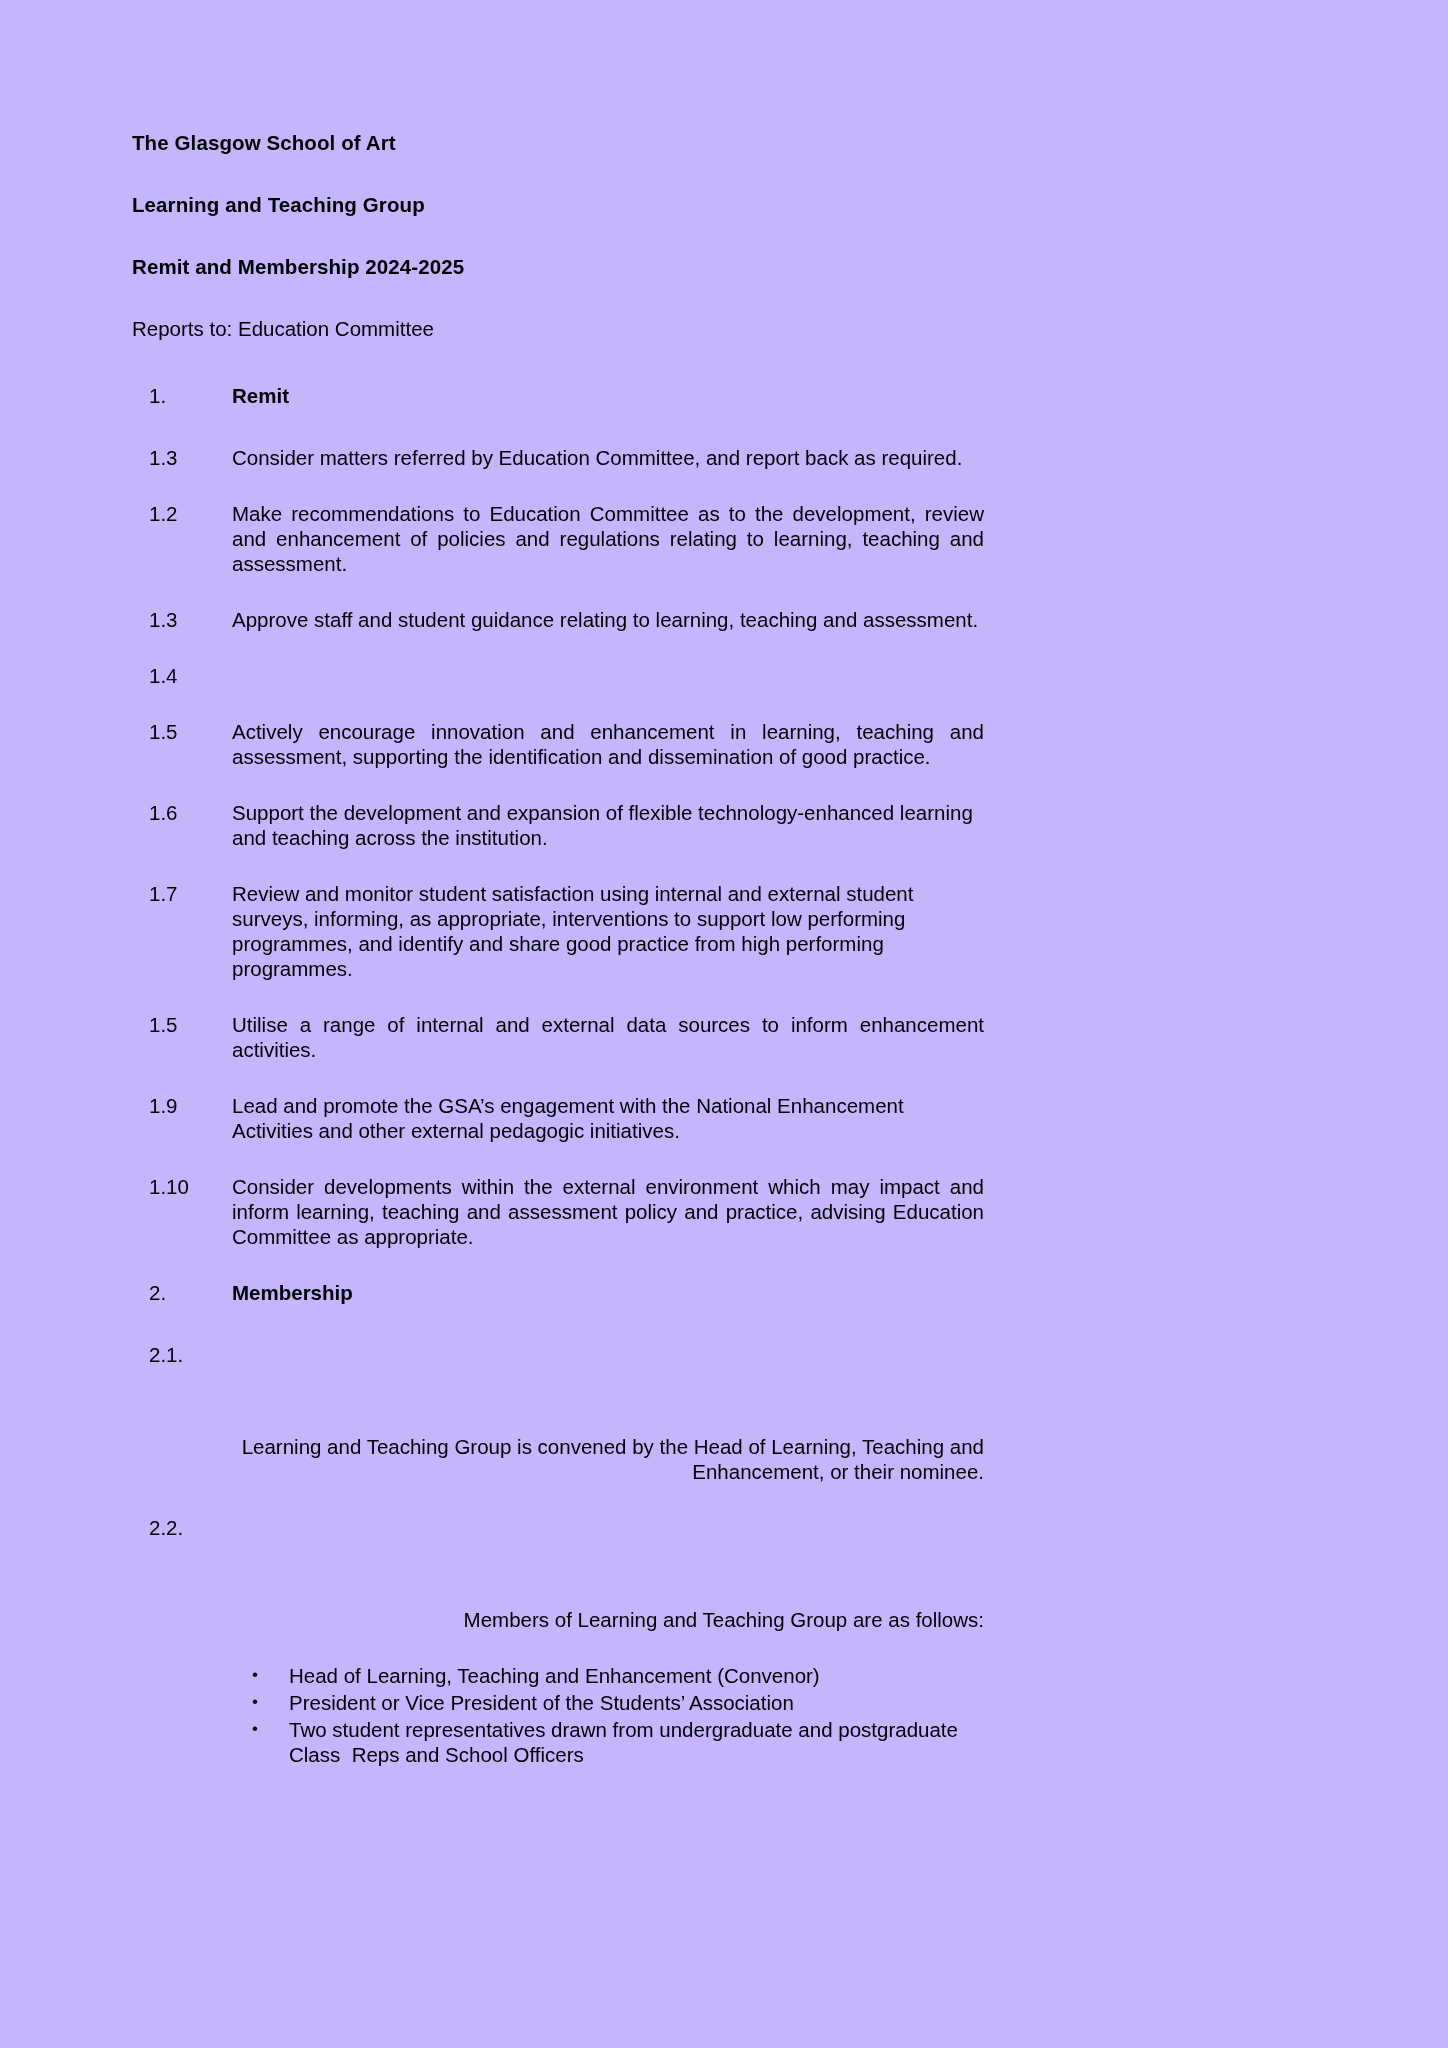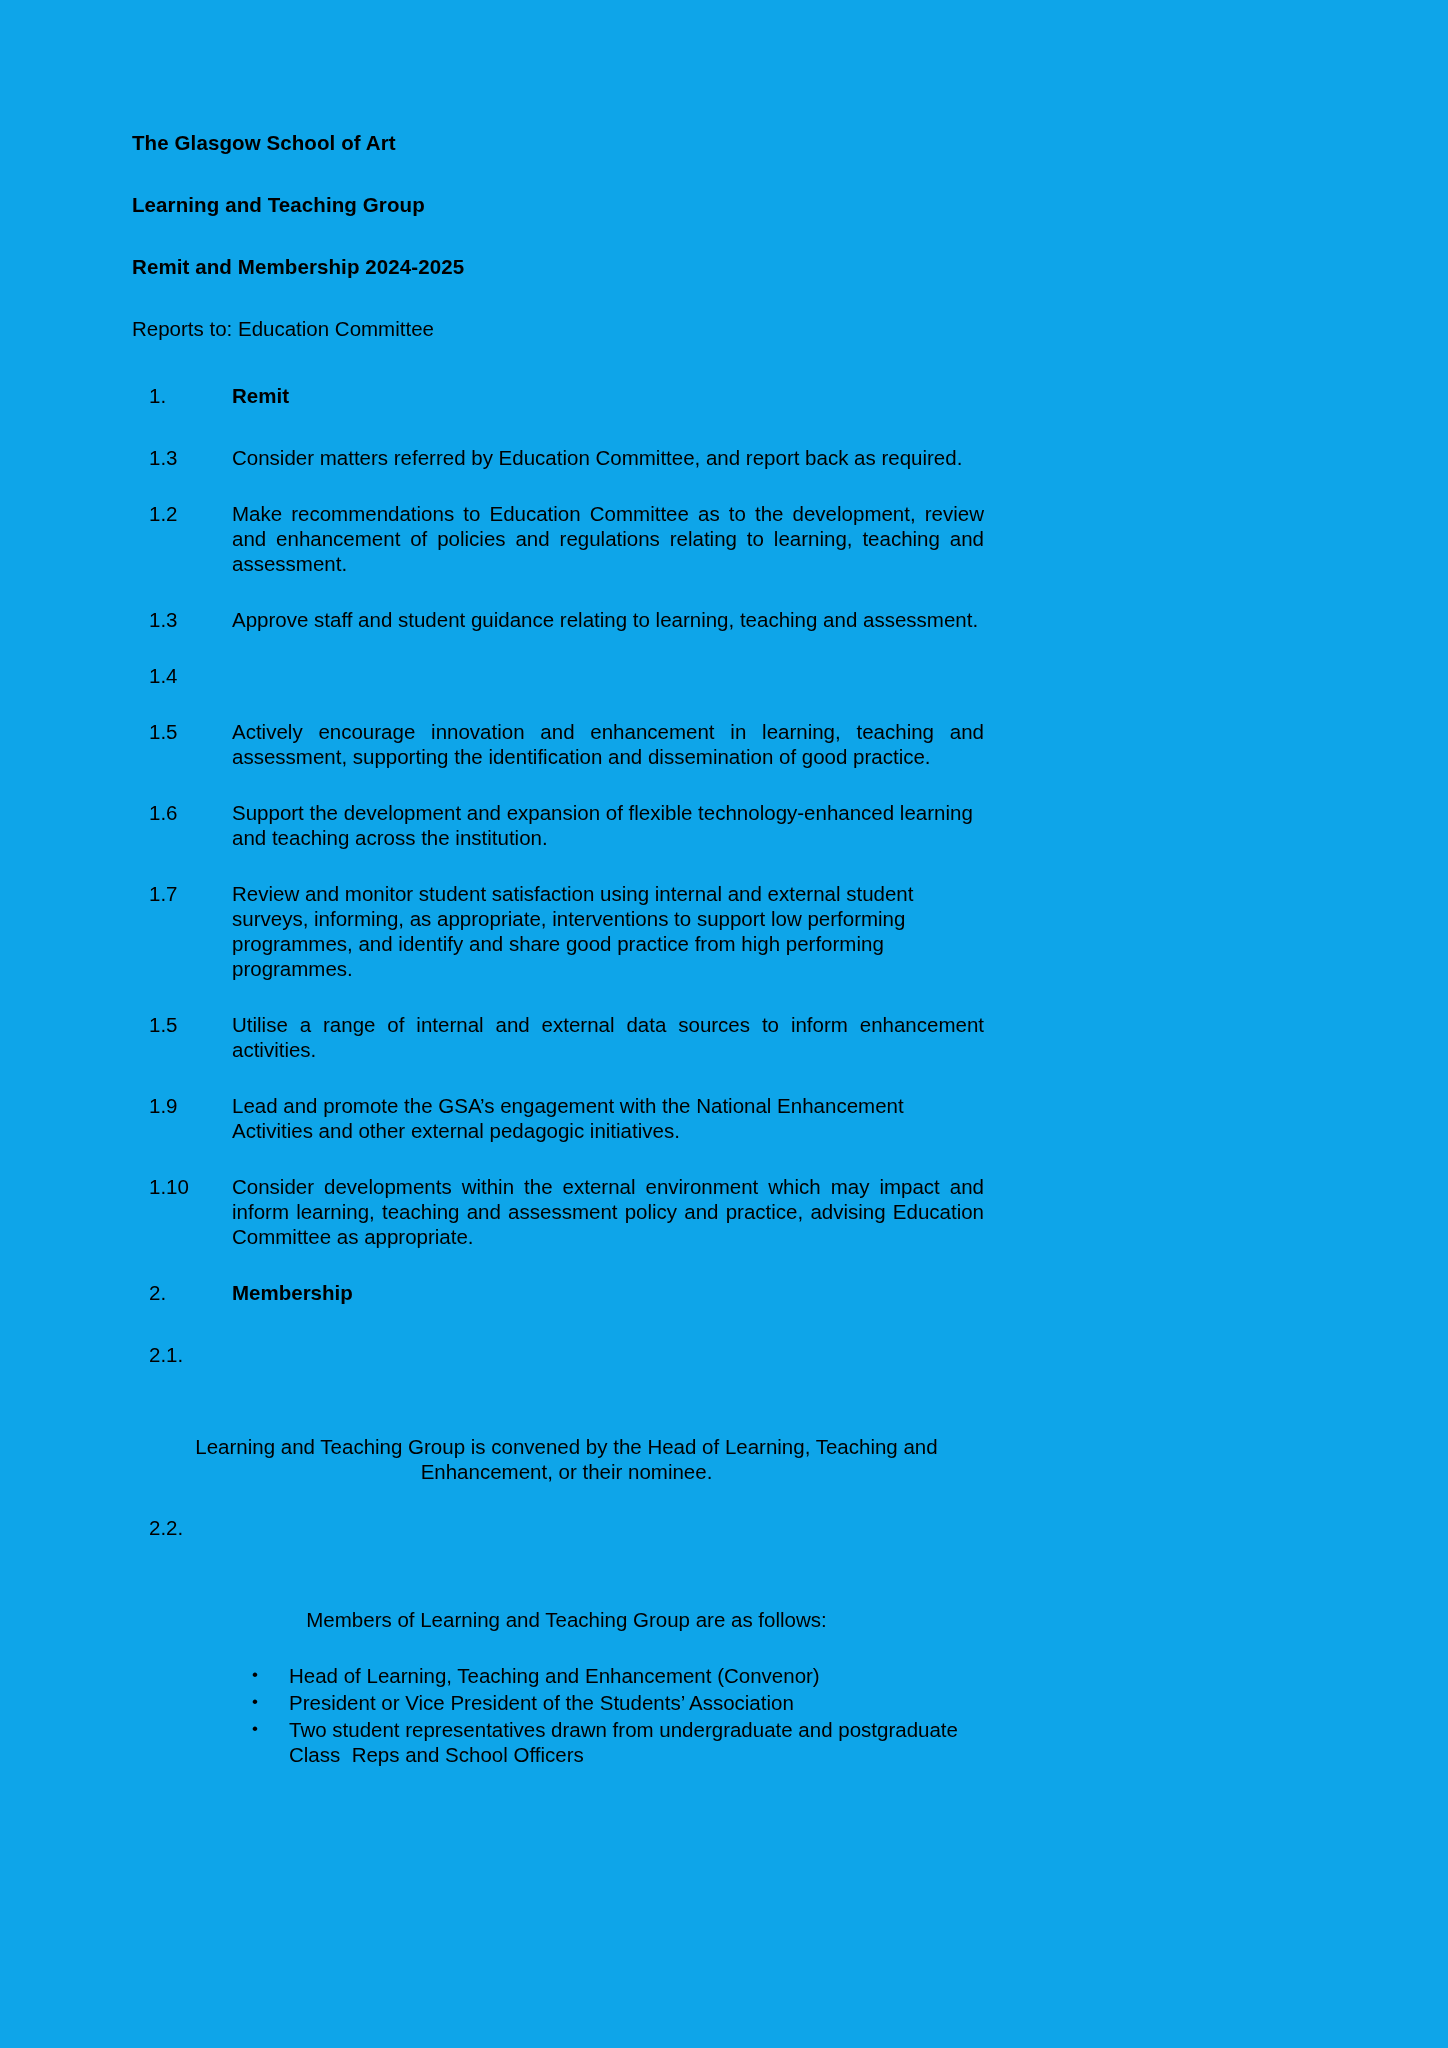--- a/index.html
+++ b/index.html
@@ -8,21 +8,21 @@
     background: #ffffff;
   }
   body {
     font-family: "Liberation Sans", sans-serif;
     color: #000000;
   }
   .page {
     position: relative;
     width: 1448px;
     height: 2048px;
-    background: #0ea5e9;
+    background: #c4b5fd;
     box-sizing: border-box;
     padding: 130px 170px 0 132px;
     overflow: hidden;
   }
   .doc-body {
     width: 852px;
     font-size: 20.5px;
     line-height: 1.22;
   }
 
@@ -79,21 +79,21 @@
   
   .clause.lvl2 {
     padding-left: 17px;
     flex-direction: column;
   }
   .clause.lvl2 .num {
     width: 92px;
     flex: 0 0 92px;
   }
   .clause.lvl2 .txt {
-    text-align: center;
+    text-align: right;
   }
 
   
   .bullets {
     margin: 19px 0 0 0;
     padding: 0 0 0 120px;
     list-style: none;
   }
   .bullets li {
     display: flex;

